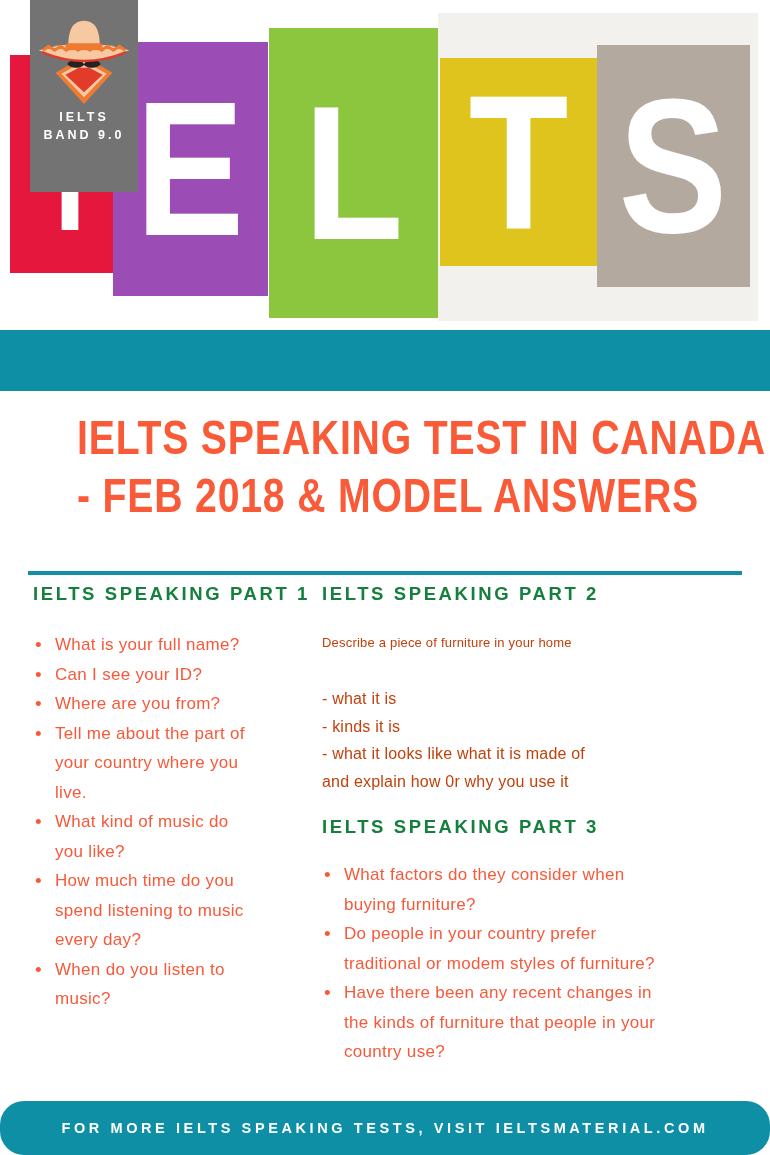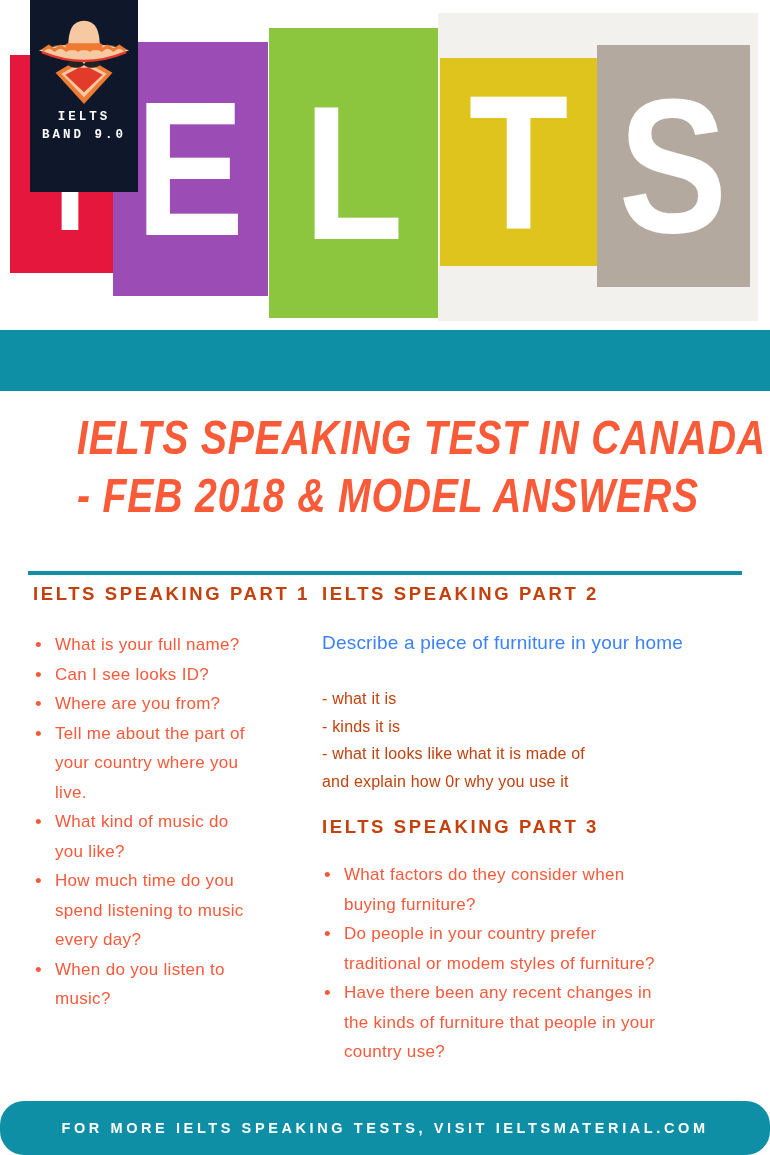--- a/index.html
+++ b/index.html
@@ -22,39 +22,39 @@
   .badge{position:absolute;left:30px;top:0;width:108px;height:192px;background:#1b89a2;
          display:flex;flex-direction:column;align-items:center;}
   .badge svg{margin-top:10px;}
   .badge-line{color:#ffffff;font-weight:700;font-size:12.5px;letter-spacing:3px;
               line-height:18px;white-space:nowrap;}
   .badge-line.first{margin-top:0px;}
 
   
   .topbar{position:absolute;left:0;top:330px;width:770px;height:61px;background:#0f8fa6;}
   .title{position:absolute;left:0;top:408px;width:770px;margin:0;text-align:center;
-         color:#f95a38;font-weight:700;font-style:italic;}
+         color:#f95a38;font-weight:700;}
   .title .tline{display:block;font-size:49px;line-height:58px;letter-spacing:1px;
                 transform:scaleX(0.8);transform-origin:center;white-space:nowrap;}
   .divider{position:absolute;left:28px;top:571px;width:714px;height:4px;background:#128fa5;}
 
   
   .content{position:absolute;left:0;top:583px;width:770px;}
-  h2.part-heading{margin:0;color:#c2410c;font-size:18.5px;font-weight:700;
+  h2.part-heading{margin:0;color:#15803d;font-size:18.5px;font-weight:700;
                   letter-spacing:2.6px;line-height:22px;white-space:nowrap;}
   .col-left{position:absolute;left:33px;top:0;width:285px;}
   .col-right{position:absolute;left:322px;top:0;width:420px;}
   .col-right h2.part-heading{width:355px;text-align:left;}
 
   ul.qlist{list-style:none;margin:25px 0 0 0;padding:0;color:#f7593a;font-size:17px;
            line-height:29.5px;letter-spacing:0.3px;}
   ul.qlist li{position:relative;padding-left:22px;white-space:pre-line;}
   ul.qlist li::before{content:"\2022";position:absolute;left:2px;top:0;color:#f7593a;
                       font-size:19px;}
-  .intro{margin:24px 0 0 0;color:#3b82f6;font-size:19px;letter-spacing:0.2px;
+  .intro{margin:24px 0 0 0;color:#c2410c;font-size:13px;letter-spacing:0.2px;
          line-height:27px;white-space:nowrap;}
   .dashlines{margin-top:29px;color:#c2410c;font-size:16px;line-height:27.5px;
              letter-spacing:0.2px;}
   .col-right h2.part3{margin-top:21px;}
   .col-right ul.qlist{margin-top:22px;width:402px;}
 
   
   .footer{position:absolute;left:0;top:1101px;width:770px;height:54px;background:#128fa5;
           display:flex;align-items:center;justify-content:center;border-radius:24px;}
   .footer span{color:#ffffff;font-weight:700;font-size:14.5px;letter-spacing:3.6px;
@@ -77,21 +77,21 @@
     <div class="block block-l" style="background: rgb(140, 198, 63);">
       <span class="letter">L</span>
     </div>
     <div class="block block-t" style="background: rgb(223, 196, 29);">
       <span class="letter">T</span>
     </div>
     <div class="block block-s" style="background: rgb(179, 169, 158);">
       <span class="letter">S</span>
     </div>
 
-    <div class="badge" style="background: #0f172a; font-family: Liberation Mono, monospace;">
+    <div class="badge" style="background: #737373;">
       <svg viewBox="0 0 100 100" width="98" height="98" aria-hidden="true">
         <polygon points="50,47 79,64 50,96 21,64" fill="#ef7b33"></polygon>
         <polygon points="50,52 73,65 50,89 27,65" fill="#f6c9a2"></polygon>
         <polygon points="50,56 69,66 50,84 31,66" fill="#e23b2a"></polygon>
         <circle cx="50" cy="47" r="12" fill="#f6c9a2"></circle>
         <path d="M50 55 C46 49 36 50 33 55 C36 60 46 60 50 56 C54 60 64 60 67 55 C64 50 54 49 50 55 Z" fill="#232323"></path>
         <path d="M4 41 Q50 28 96 41 Q50 63 4 41 Z" fill="#f6c9a2"></path>
         <path d="M8 41 L14 37 L20 41 L26 37 L32 41 L38 37 L44 41 L50 37 L56 41 L62 37 L68 41 L74 37 L80 41 L86 37 L92 41" stroke="#ef7b33" stroke-width="3" fill="none"></path>
         <path d="M7 43 Q50 61 93 43" stroke="#e23b2a" stroke-width="2.5" fill="none"></path>
         <path d="M34 39 Q33 11 50 11 Q67 11 66 39 Z" fill="#f6c9a2"></path>
@@ -110,21 +110,21 @@
   </h1>
 
   <div class="divider"></div>
 
   <main class="content">
 
     <section class="col-left">
       <h2 class="part-heading">IELTS SPEAKING PART 1</h2>
       <ul class="qlist">
         <li>What is your full name?</li>
-        <li>Can I see looks ID?</li>
+        <li>Can I see your ID?</li>
         <li>Where are you from?</li>
         <li>Tell me about the part of
 your country where you
 live.</li>
         <li>What kind of music do
 you like?</li>
         <li>How much time do you
 spend listening to music
 every day?</li>
         <li>When do you listen to

